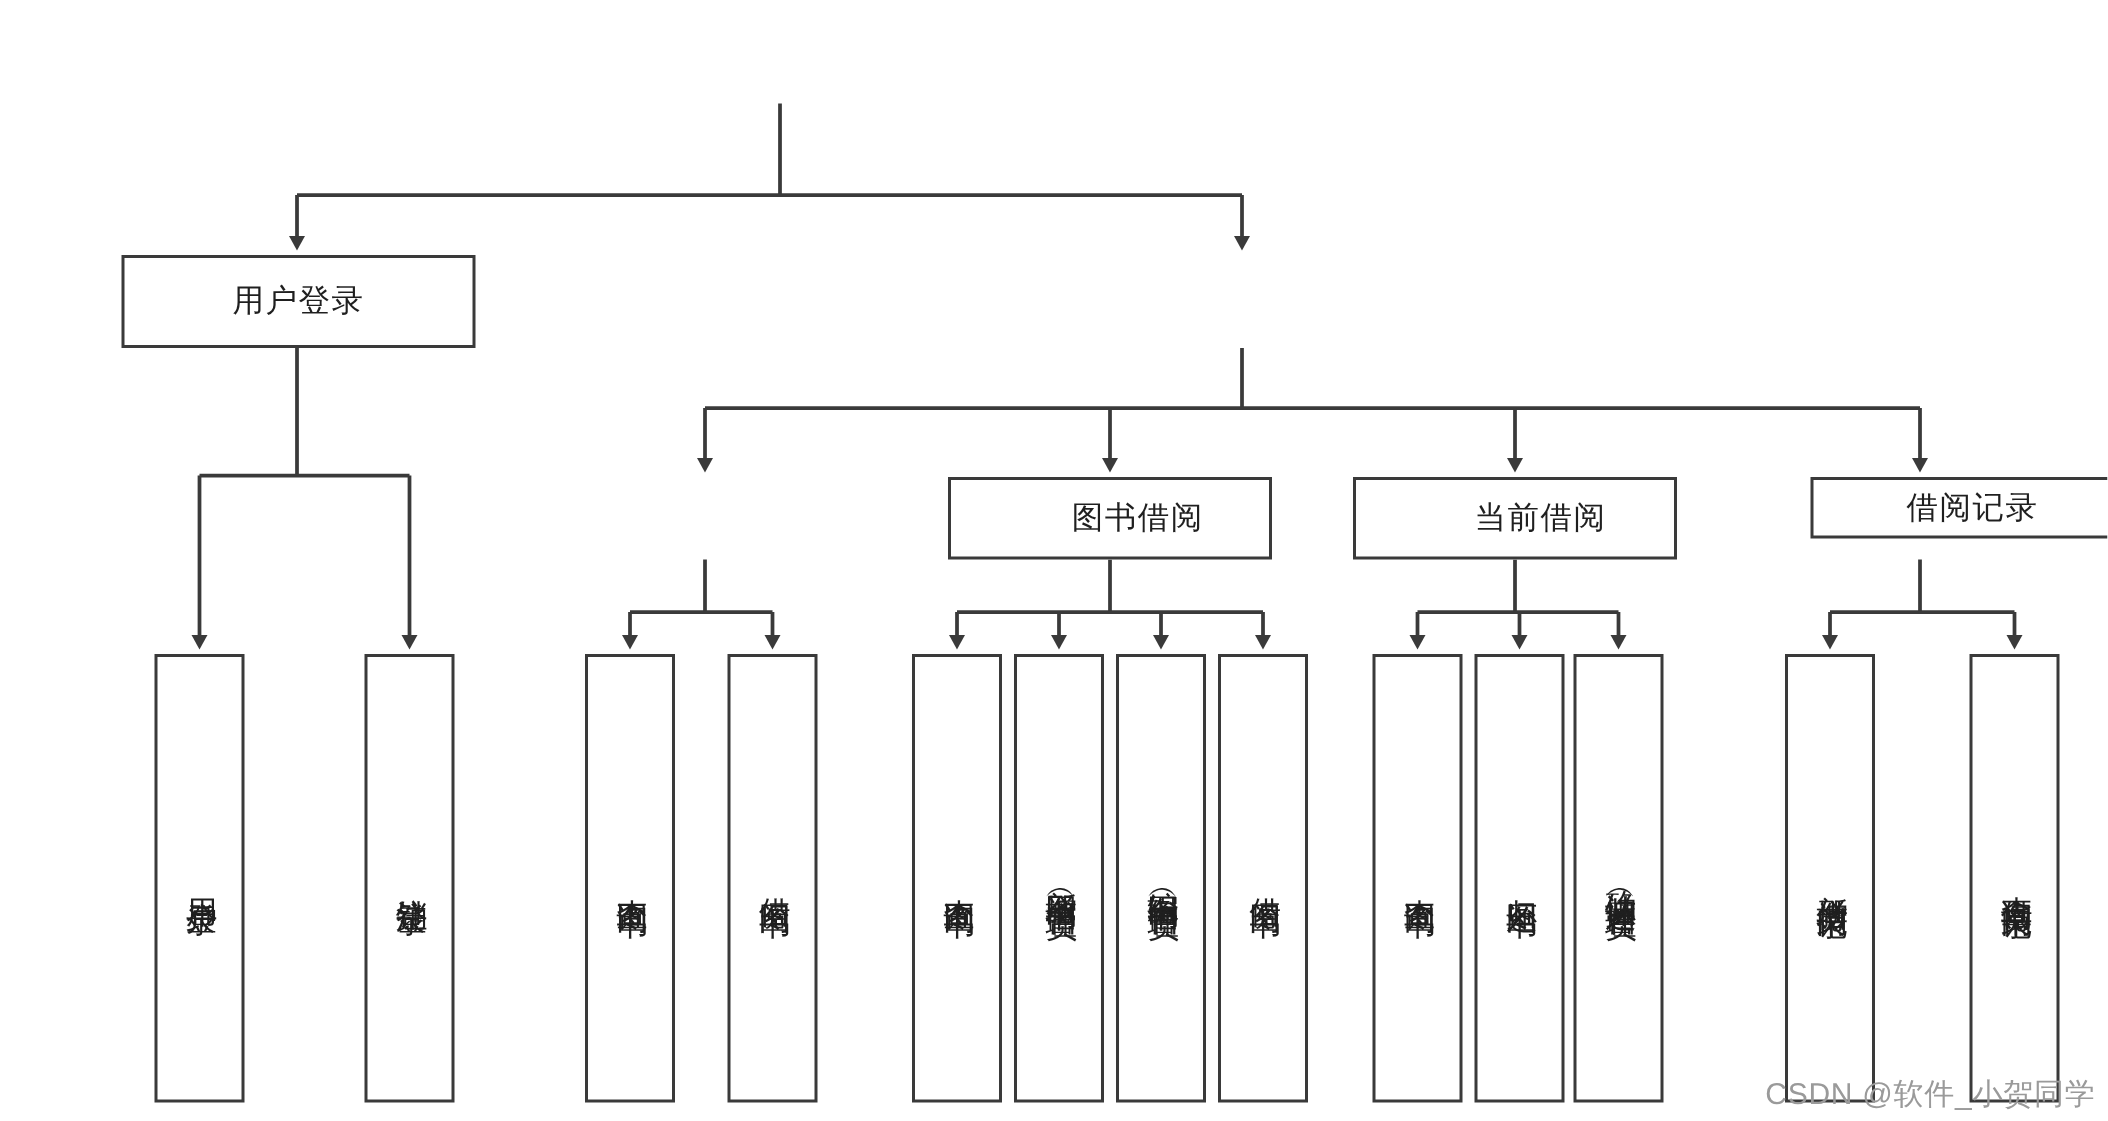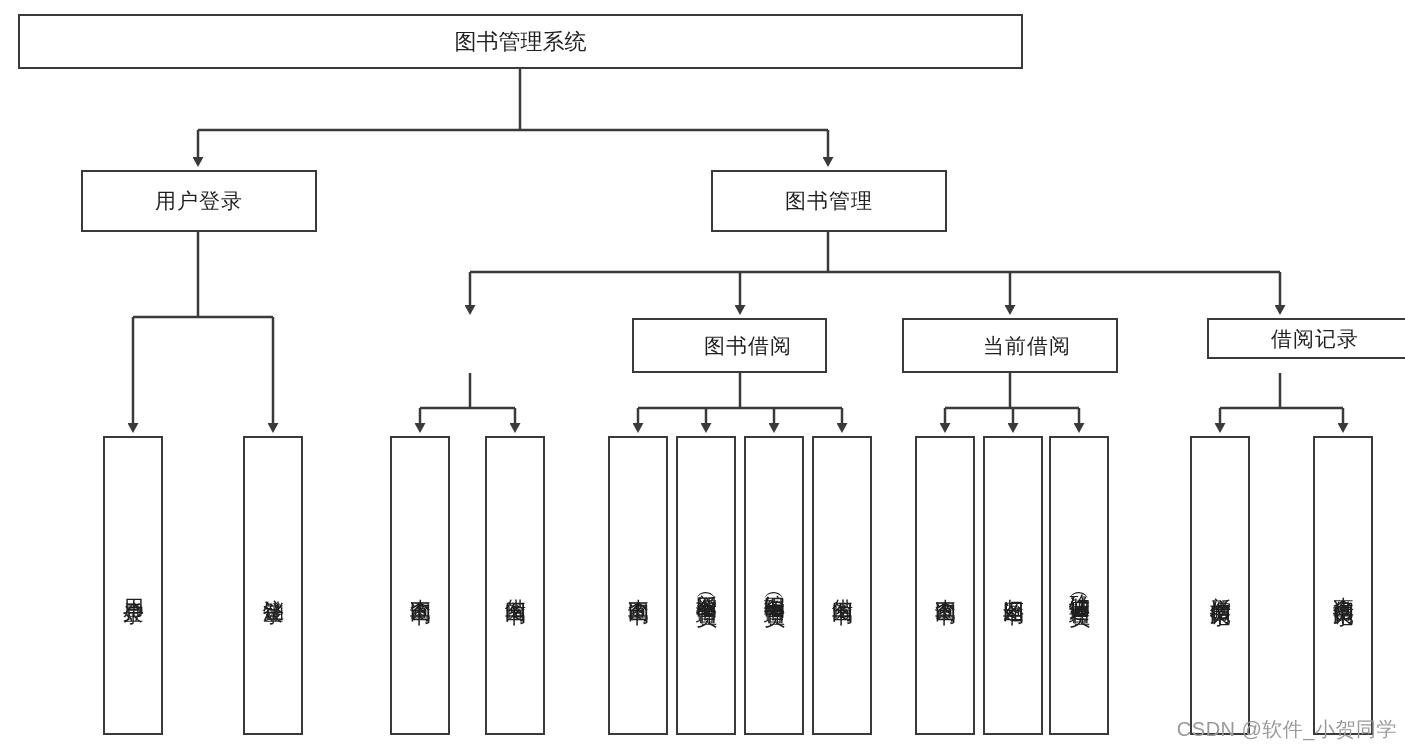--- a/index.html
+++ b/index.html
@@ -118,26 +118,24 @@
       <path d="M1013,408 L1013,424" marker-end="url(#arrow)"></path>
       <path d="M1079,408 L1079,424" marker-end="url(#arrow)"></path>
 
       <path d="M1280,373 L1280,408"></path>
       <path d="M1220,408 L1343,408"></path>
       <path d="M1220,408 L1220,424" marker-end="url(#arrow)"></path>
       <path d="M1343,408 L1343,424" marker-end="url(#arrow)"></path>
     </g>
   </svg>
 
-  <div class="node root" style="left: 18px; top: 14px; width: 1005px; height: 55px;">图书管理系统</div>
 
   <div class="node h" style="left: 81px; top: 170px; width: 236px; height: 62px;">用户登录</div>
-  <div class="node h" style="left: 711px; top: 170px; width: 236px; height: 62px;">图书管理</div>
 
-  <div class="node h" style="left: 632px; top: 318px; width: 195px; height: 55px; padding-left: 37px;">图书借阅</div>
+  <div class="node h" style="left: 632px; top: 318px; width: 216px; height: 55px; padding-left: 37px;">图书借阅</div>
   <div class="node h" style="left: 902px; top: 318px; width: 216px; height: 55px; padding-left: 34px;">当前借阅</div>
   <div class="node h" style="left: 1172px; top: 318px; width: 216px; height: 41px; margin-left: 35px;">借阅记录</div>
 
   <div class="node leaf" style="left: 103px; top: 436px; width: 60px; height: 299px;">
     <span class="vtext">用户登录</span>
   </div>
   <div class="node leaf" style="left: 243px; top: 436px; width: 60px; height: 299px;">
     <span class="vtext">注销登录</span>
   </div>
   <div class="node leaf" style="left: 390px; top: 436px; width: 60px; height: 299px;">

